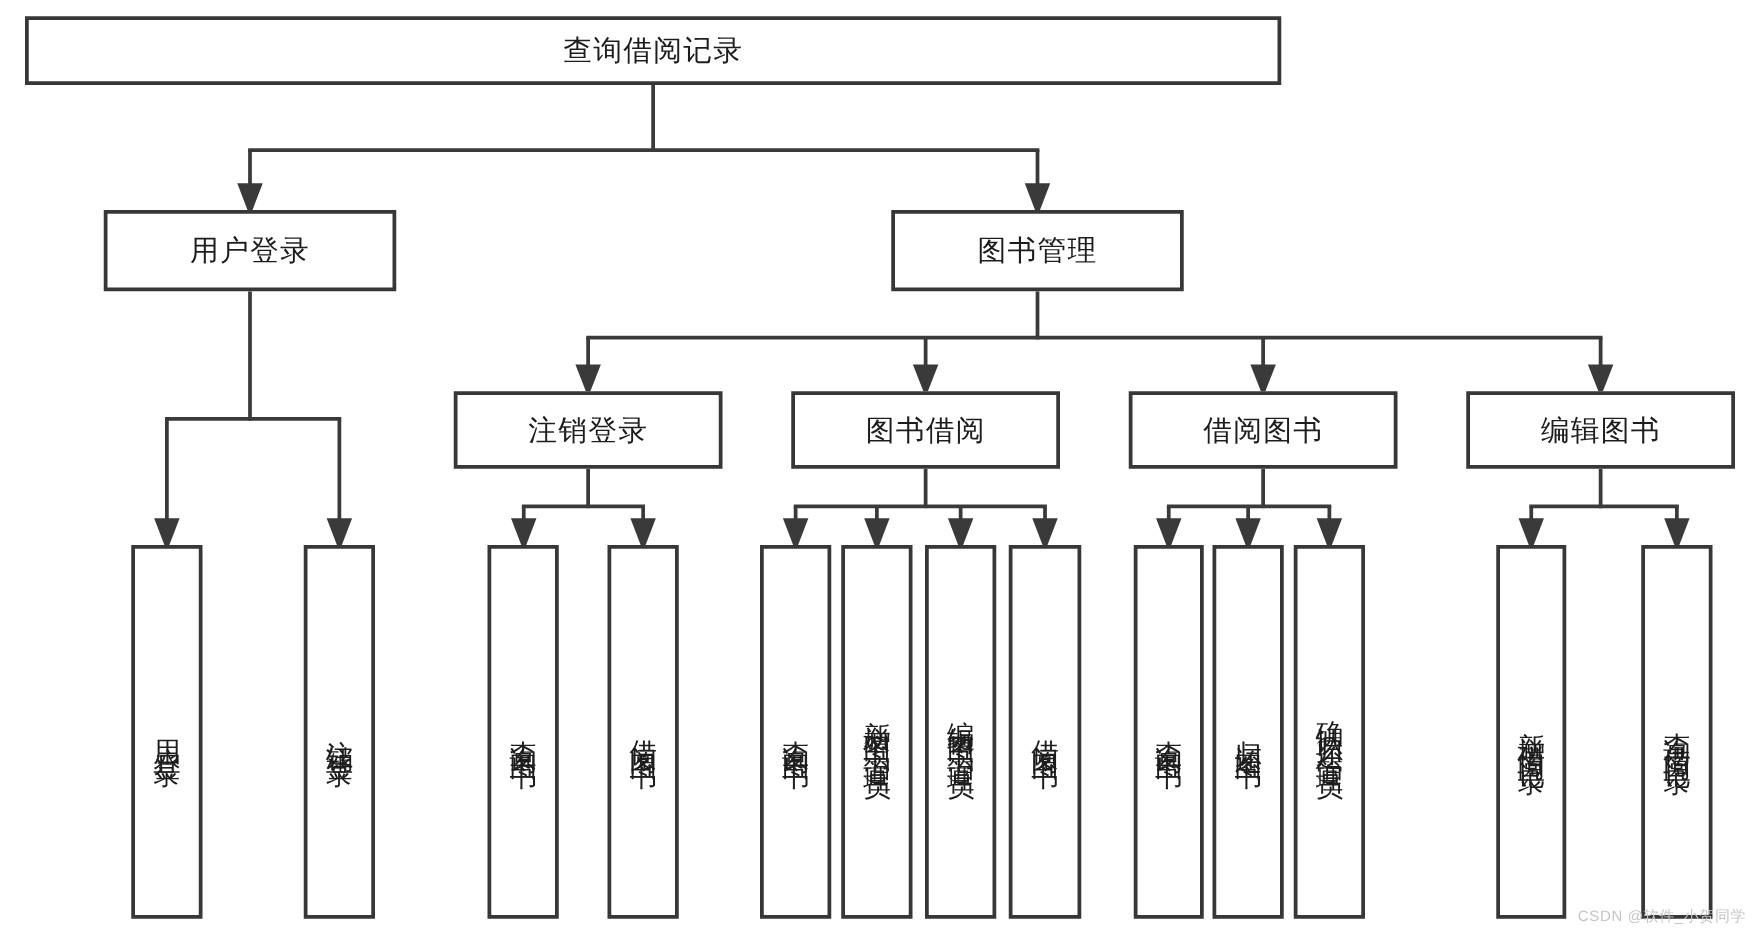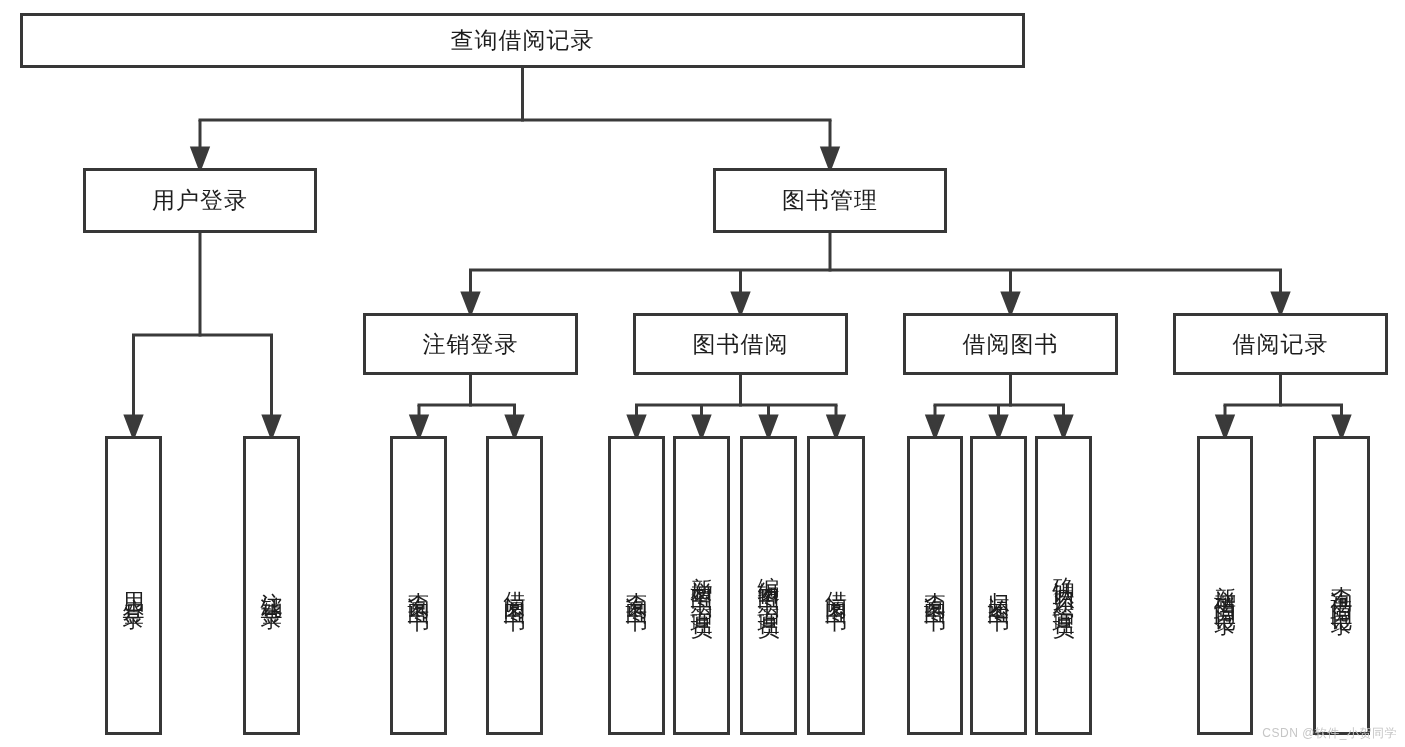--- a/index.html
+++ b/index.html
@@ -107,21 +107,21 @@
   <div class="node h" style="left:363px;top:313px;width:215px;height:62px">
     <span class="lbl">注销登录</span>
   </div>
   <div class="node h" style="left:633px;top:313px;width:215px;height:62px">
     <span class="lbl">图书借阅</span>
   </div>
   <div class="node h" style="left:903px;top:313px;width:215px;height:62px">
     <span class="lbl">借阅图书</span>
   </div>
   <div class="node h" style="left:1173px;top:313px;width:215px;height:62px">
-    <span class="lbl">借阅记录</span>
+    <span class="lbl">编辑图书</span>
   </div>
 
   <div class="node v" style="left:105px;top:436px;width:57px;height:299px">
     <span class="lbl">用户登录</span>
   </div>
   <div class="node v" style="left:243px;top:436px;width:57px;height:299px">
     <span class="lbl">注销登录</span>
   </div>
 
   <div class="node v" style="left:390px;top:436px;width:57px;height:299px">

